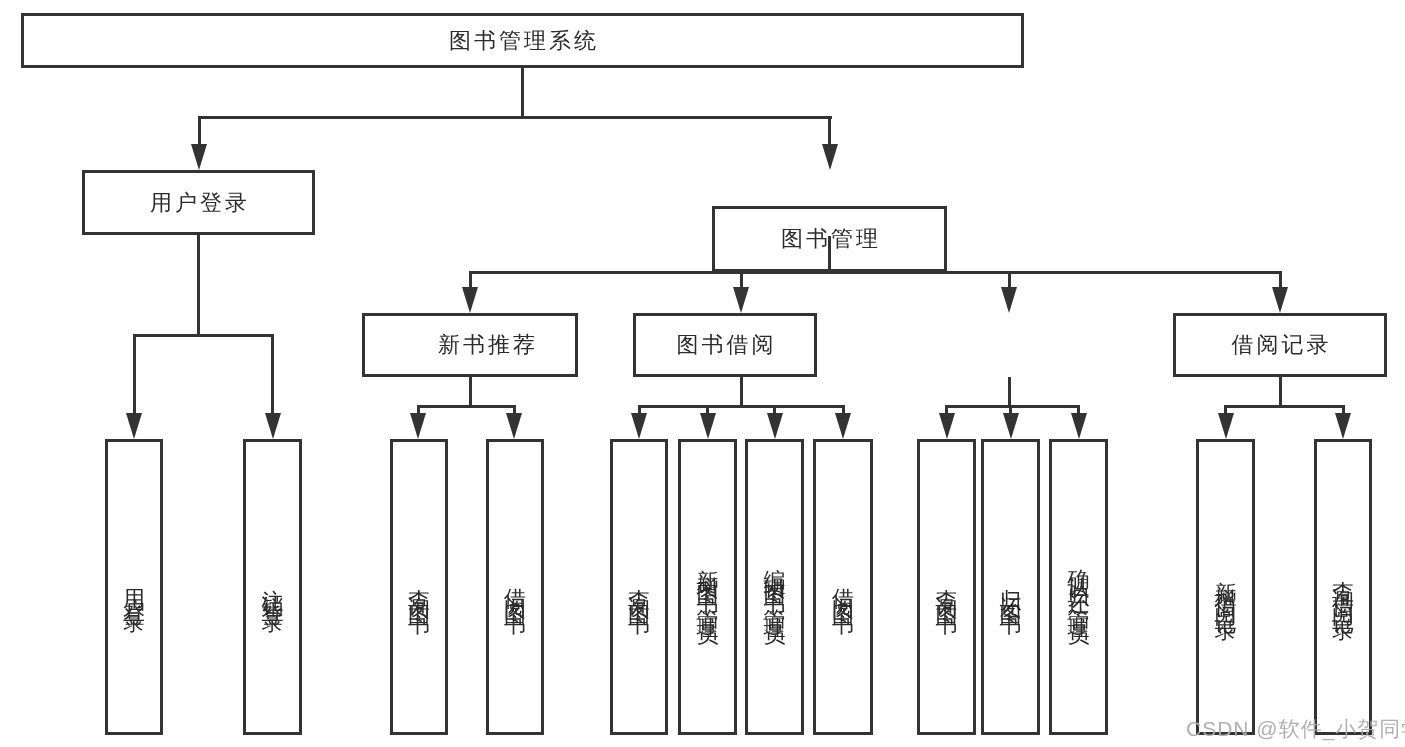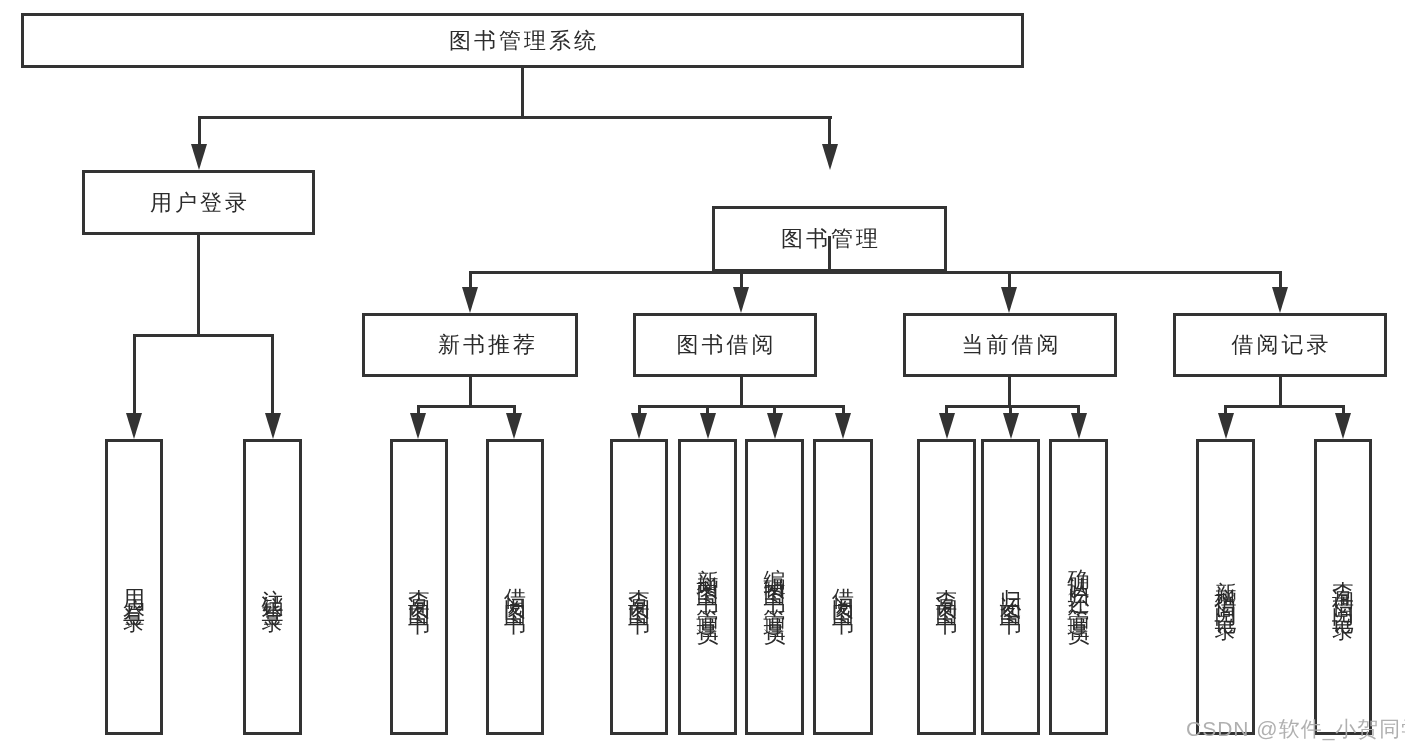--- a/index.html
+++ b/index.html
@@ -41,21 +41,20 @@
 
 <div class="canvas">
 
   <div class="box" style="left:21px; top:13px; width:1003px; height:55px;">图书管理系统</div>
 
   <div class="box" style="left:82px; top:170px; width:233px; height:65px;">用户登录</div>
   <div class="box" style="left:712px; top:170px; width:235px; height:66px;margin-top:36px;">图书管理</div>
 
   <div class="box" style="left:362px; top:313px; width:216px; height:64px;padding-left:33px;">新书推荐</div>
   <div class="box" style="left:633px; top:313px; width:184px; height:64px;">图书借阅</div>
-  <div class="box" style="left:903px; top:313px; width:214px; height:64px;">当前借阅</div>
   <div class="box" style="left:1173px; top:313px; width:214px; height:64px;">借阅记录</div>
 
   <div class="leaf" style="left:105px; width:58px;">
     <span>用户登录</span>
     </div>
   <div class="leaf" style="left:243px; width:59px;">
     <span>注销登录</span>
     </div>
 
   <div class="leaf" style="left:390px; width:58px;">

